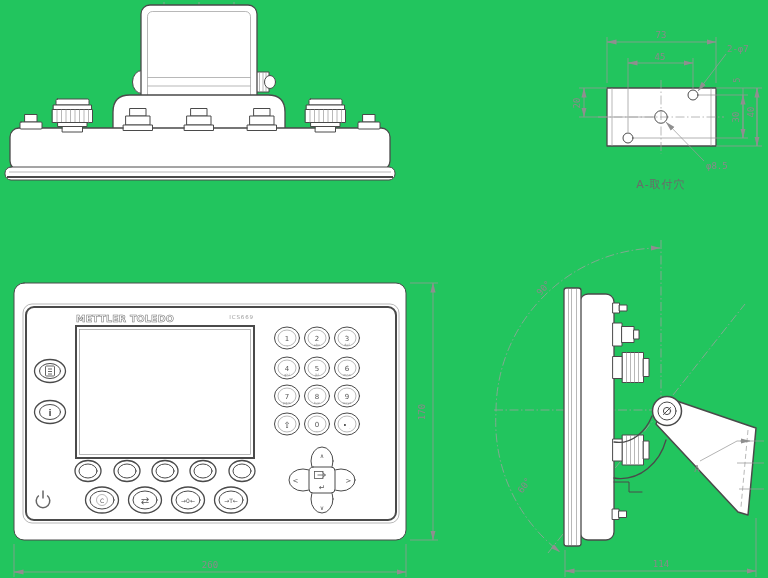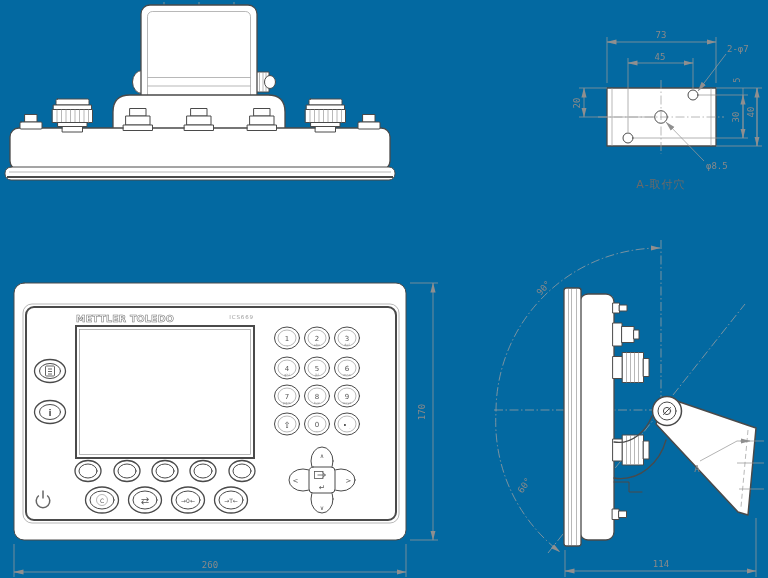--- a/index.html
+++ b/index.html
@@ -1,16 +1,16 @@
 <!DOCTYPE html>
 <html><head>
 <meta charset="utf-8">
 <style>
   html,body{margin:0;padding:0;background:#fff;}
-  .canvas{position:relative;width:768px;height:578px;background:#0369a1;overflow:hidden;}
+  .canvas{position:relative;width:768px;height:578px;background:#22c55e;overflow:hidden;}
   svg{display:block;}
   .ln{fill:none;stroke:#4a4a4a;stroke-width:1.3;stroke-linejoin:round;stroke-linecap:round;}
   .ln2{stroke-width:1;}
   .lnB{stroke-width:1.5;}
   .wh{fill:#ffffff;}
   .thin{fill:none;stroke:#9a9a9a;stroke-width:0.7;}
   .dim{fill:none;stroke:#9a9a9a;stroke-width:0.75;}
   .cl{fill:none;stroke:#a0a0a0;stroke-width:0.75;stroke-dasharray:9 2.5 1.5 2.5;}
   text{font-family:"DejaVu Sans",sans-serif;}
   .dimt{font:9px "DejaVu Sans Mono",monospace;fill:#8a8a8a;}

